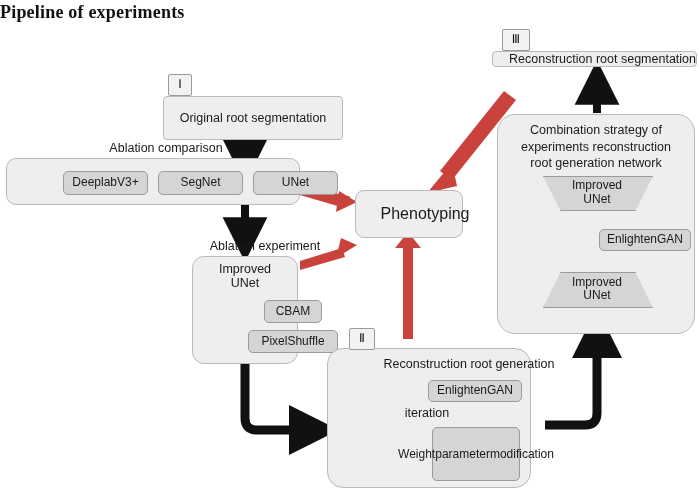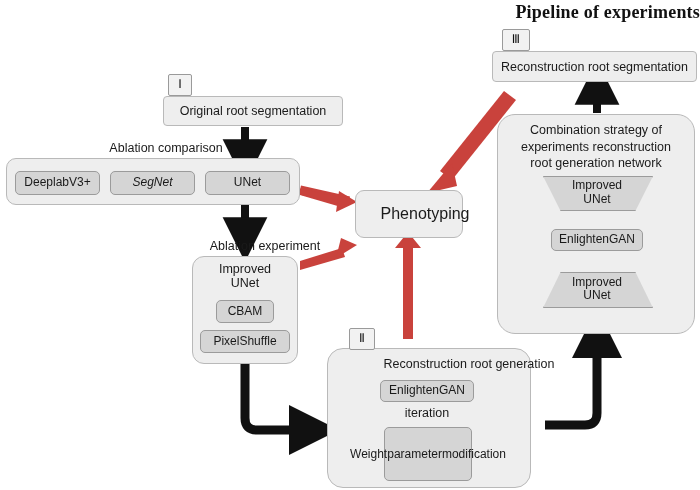--- a/index.html
+++ b/index.html
@@ -45,20 +45,21 @@
   .panel-sq {
     background: #eeeeee;
     border: 1px solid #b9b9b9;
     border-radius: 4px;
   }
   
   .chip {
     background: #d5d5d5;
     border: 1px solid #9b9b9b;
     border-radius: 5px;
+    margin-left: 48px;
   }
   .numtag {
     background: #f2f2f2;
     border: 1px solid #9a9a9a;
     border-radius: 2px;
     font-family: "Liberation Serif", serif;
     font-size: 12px;
     color: #111;
     z-index: 6;
   }
@@ -66,21 +67,21 @@
     position: absolute;
     color: #1a1a1a;
     text-align: center;
     white-space: nowrap;
   }
   #page-title {
     position: absolute;
     left: 0;
     top: 2px;
     width: 700px;
-    text-align: right;
+    text-align: left;
     font-family: "Liberation Serif", serif;
     font-weight: bold;
     font-size: 18px;
     letter-spacing: 0.2px;
     color: #111111;
   }
   .trap, .trap-inv {
     background: #d5d5d5;
     border: 1px solid #9b9b9b;
   }
@@ -172,32 +173,32 @@
     <g>
       <path d="M368,443 Q345,438 344,417 Q343,400 362,394" stroke="#d9a021" stroke-width="8" fill="none" stroke-linecap="butt" marker-end="url(#mk-gold)"></path>
     </g>
     <g>
       <path d="M472,389 Q497,395 498,416 Q499,433 481,440" stroke="#d9a021" stroke-width="8" fill="none" stroke-linecap="butt" marker-end="url(#mk-gold)"></path>
     </g>
   </svg>
 
   <div class="node numtag" style="left:168px; top:74px; width:24px; height:22px;">Ⅰ</div>
 
-  <div class="node panel-sq" style="left:163px; top:96px; width:180px; height:30px; font-size:12.5px;">
+  <div class="node panel-sq" style="left:163px; top:96px; width:180px; height:44px; font-size:12.5px;">
     <span>Original root segmentation</span>
   </div>
 
   <div class="plain-label" style="left:86px; top:141px; width:160px; font-size:12.5px;">Ablation comparison</div>
 
   <div class="node panel" style="left:6px; top:158px; width:294px; height:47px; border-radius:10px;"></div>
 
   <div class="node chip" style="left:15px; top:171px; width:85px; height:24px; font-size:12px;">
     <span>DeeplabV3+</span>
   </div>
-  <div class="node chip" style="left:110px; top:171px; width:85px; height:24px; font-size:12px;font-style:italic;">
+  <div class="node chip" style="left:110px; top:171px; width:85px; height:24px; font-size:12px;">
     <span>SegNet</span>
   </div>
   <div class="node chip" style="left:205px; top:171px; width:85px; height:24px; font-size:12px;">
     <span>UNet</span>
   </div>
 
   <div class="plain-label" style="left:185px; top:239px; width:160px; font-size:12.5px;">Ablation experiment</div>
 
   <div class="node panel" style="left:192px; top:256px; width:106px; height:108px; border-radius:12px;"></div>
 
@@ -230,21 +231,21 @@
   <div class="plain-label" style="left:380px; top:406px; width:94px; font-size:12.5px;">iteration</div>
 
   <div class="node chip" style="left:384px; top:427px; width:88px; height:54px; font-size:12px; line-height:1.2; flex-direction:row;">
     <span>Weight</span>
     <span>parameter</span>
     <span>modification</span>
   </div>
 
   <div class="node numtag" style="left:502px; top:29px; width:28px; height:22px;">Ⅲ</div>
 
-  <div class="node panel-sq" style="left:492px; top:51px; width:205px; height:31px; font-size:12.5px;">
+  <div class="node panel-sq" style="left:492px; top:51px; width:205px; height:16px; font-size:12.5px;justify-content:flex-end;">
     <span>Reconstruction root segmentation</span>
   </div>
 
   <div class="node panel" style="left:497px; top:114px; width:198px; height:220px; border-radius:18px;"></div>
 
   <div class="plain-label" style="left:497px; top:122px; width:198px; font-size:12.5px; line-height:1.32; white-space:normal;">
     <span>Combination strategy of</span><br>
     <span>experiments reconstruction</span><br>
     <span>root generation network</span>
   </div>

